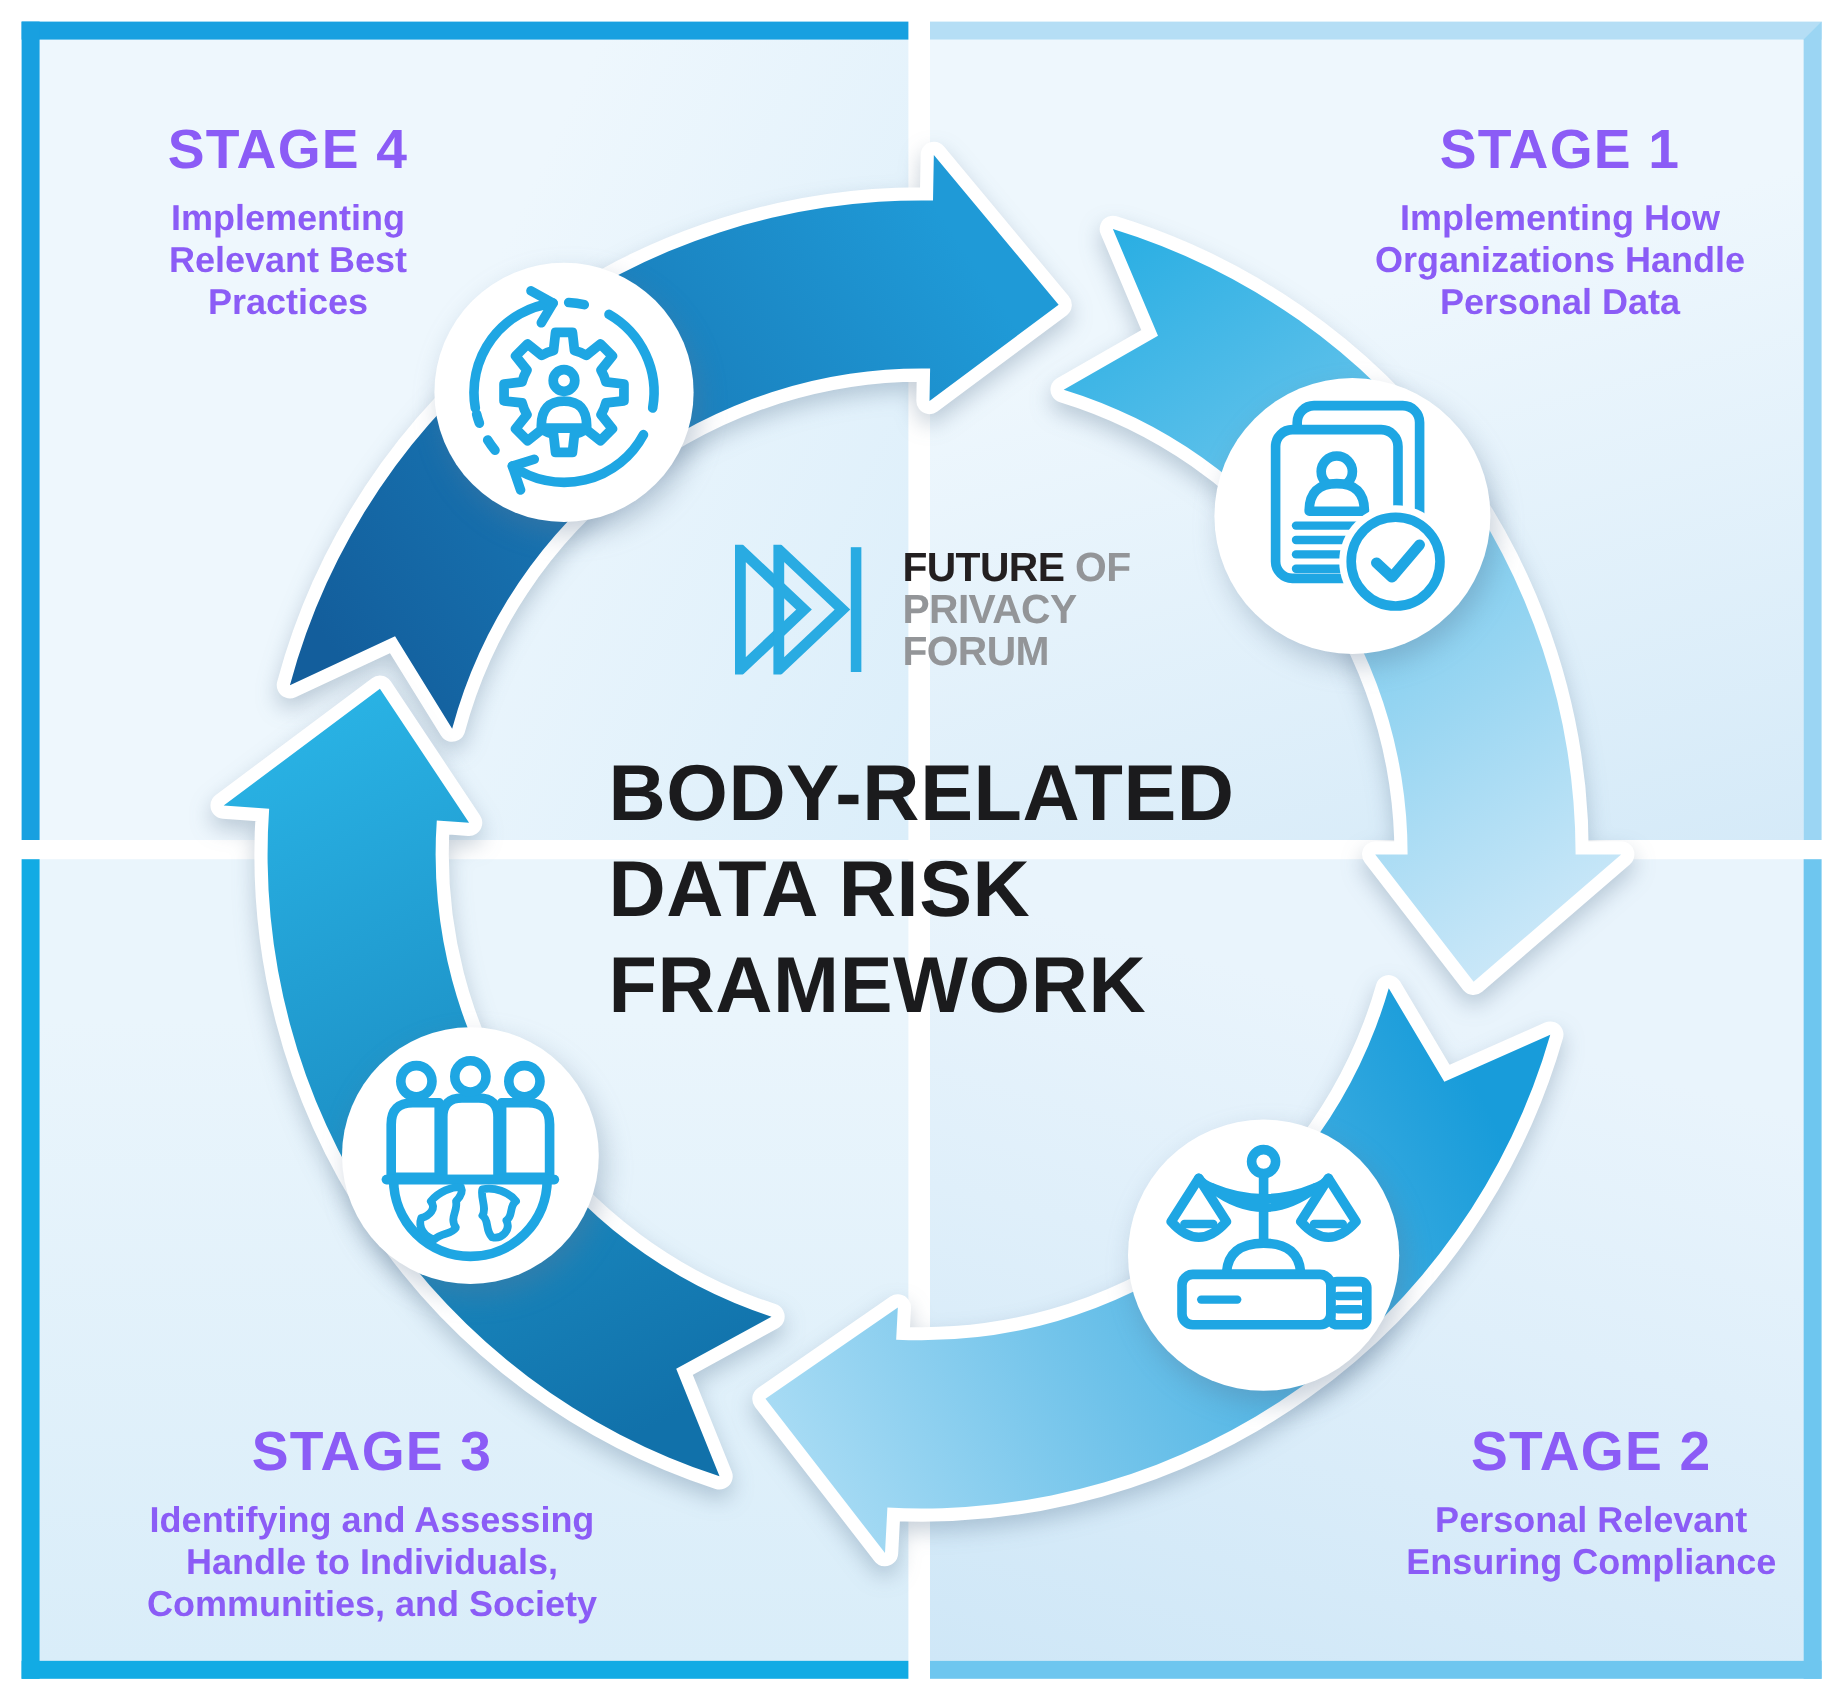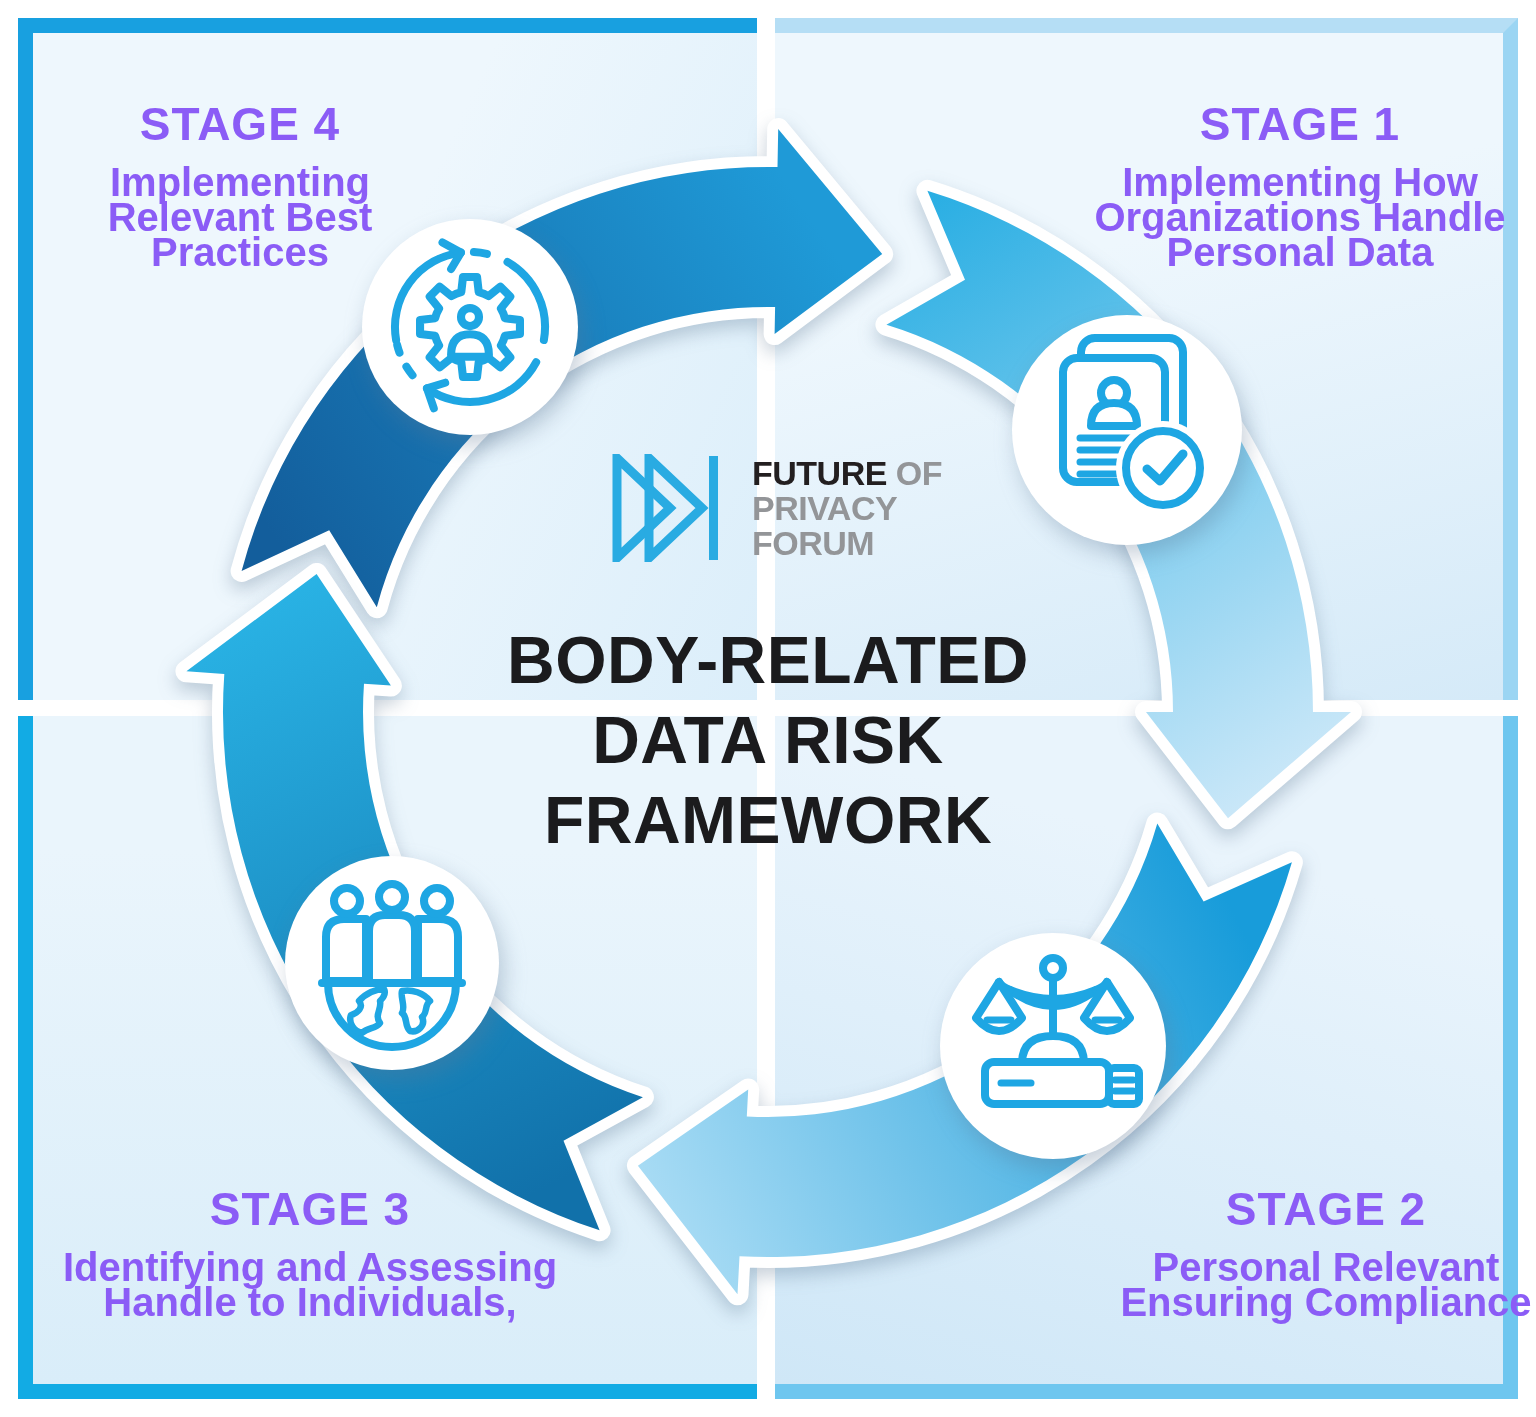--- a/index.html
+++ b/index.html
@@ -24,24 +24,24 @@
     background:linear-gradient(195deg,#e9f4fc 25%,#cfe7f7 100%);}
 
   #diagram{position:absolute;left:0;top:0;width:1536px;height:1417px;}
   .arrow{stroke:#ffffff;stroke-width:22;stroke-linejoin:round;paint-order:stroke;
     filter:drop-shadow(0px 8px 9px rgba(70,100,130,0.30));}
   .icon-disc{fill:#ffffff;filter:drop-shadow(5px 10px 11px rgba(95,120,150,0.35));}
   .ic{stroke:#1ea6e3;fill:none;stroke-linecap:round;stroke-linejoin:round;}
 
   .stage{position:absolute;transform:translateX(-50%);text-align:center;color:#8b5cf6;}
   .stage-heading{font-size:46px;line-height:48px;font-weight:bold;letter-spacing:1px;margin-bottom:17px;white-space:nowrap;}
-  .stage-sub{font-size:40px;font-weight:bold;line-height:35px;white-space:nowrap;}
+  .stage-sub{font-size:30px;font-weight:bold;line-height:35px;white-space:nowrap;}
 
   .center-title{position:absolute;left:768px;top:620px;transform:translateX(-50%);
-    text-align:center;color:#1b1b1d;font-size:66px;line-height:80px;font-weight:bold;
+    color:#1b1b1d;font-size:66px;line-height:80px;font-weight:bold;
     letter-spacing:0.5px;white-space:nowrap;}
 
   .logo{position:absolute;left:612px;top:454px;display:flex;align-items:center;gap:34px;}
   .logo-text{font-size:34px;line-height:35px;font-weight:bold;letter-spacing:-0.5px;color:#939598;white-space:nowrap;}
   .logo-text .primary{color:#231f20;}
 </style>
 </head>
 <body>
 
 <div class="quadrant q-tl"></div>
@@ -191,20 +191,21 @@
     <div>Organizations Handle</div>
     <div>Personal Data</div>
   </div>
 </div>
 
 <div class="stage" style="left:310px;top:1185px;">
   <div class="stage-heading">STAGE 3</div>
   <div class="stage-sub">
     <div>Identifying and Assessing</div>
     <div>Handle to Individuals,</div>
+    <div>Communities, and Society</div>
   </div>
 </div>
 
 <div class="stage" style="left:1285px;top:1185px;margin-left:41px;">
   <div class="stage-heading">STAGE 2</div>
   <div class="stage-sub">
     <div>Personal Relevant</div>
     <div>Ensuring Compliance</div>
   </div>
 </div>

